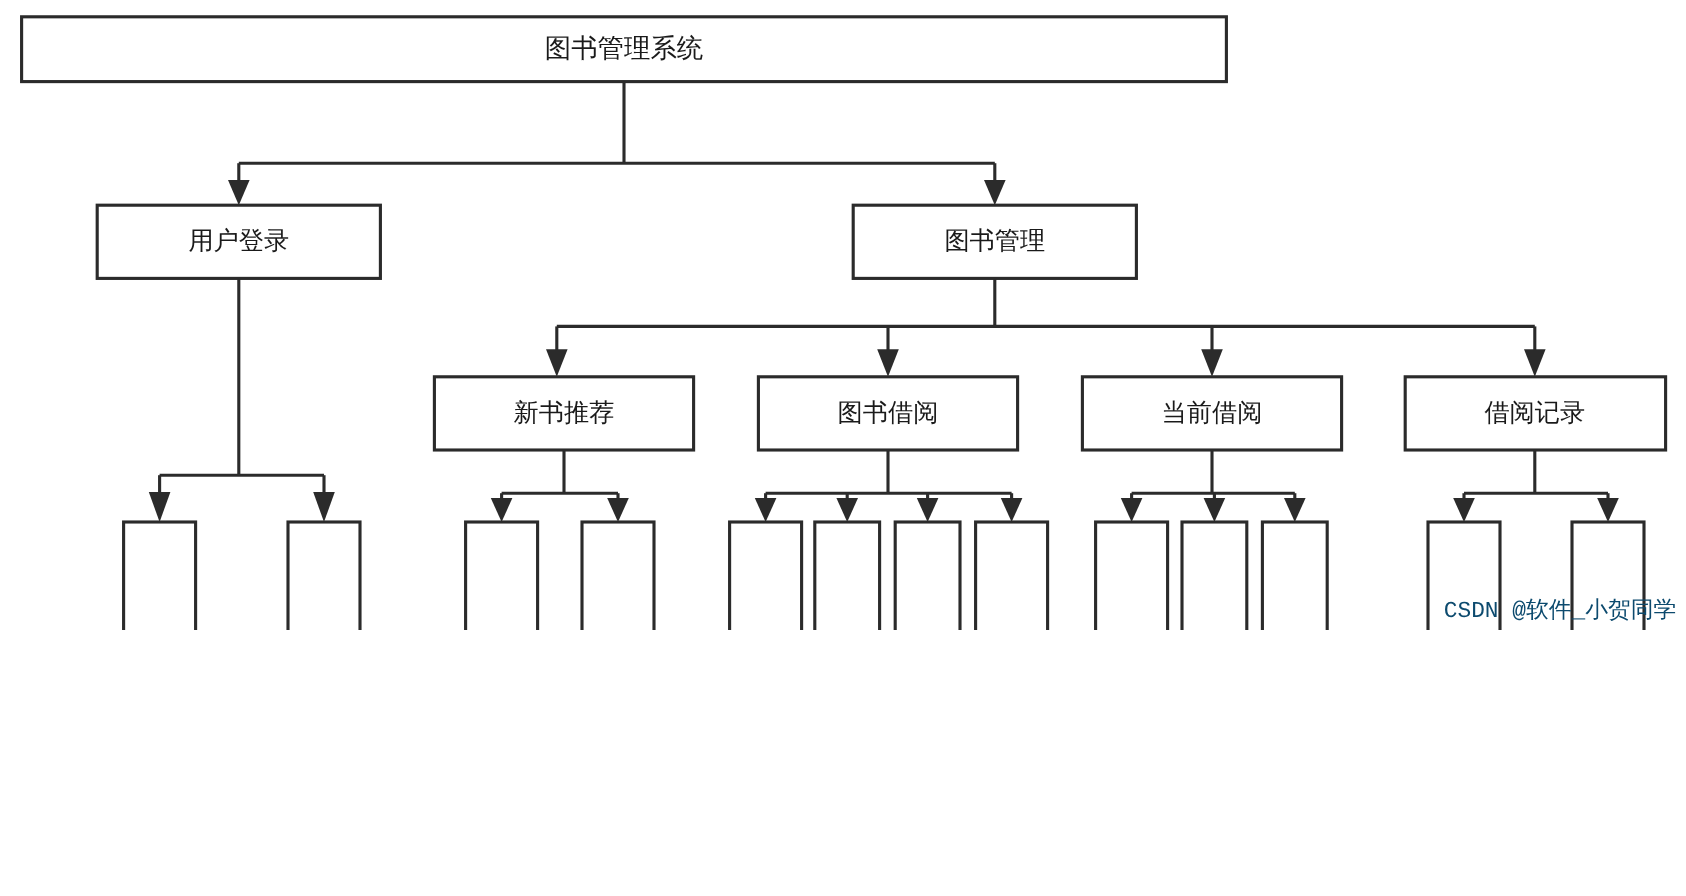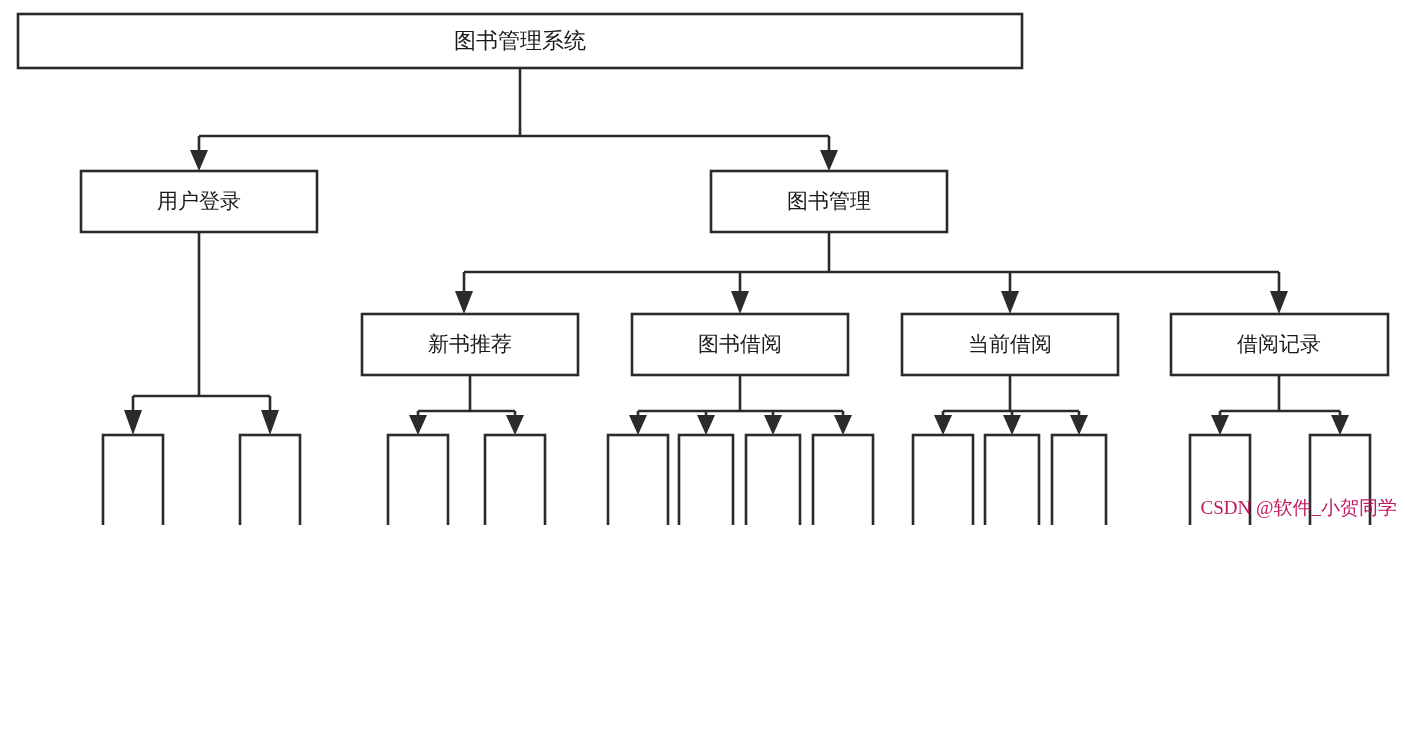--- a/index.html
+++ b/index.html
@@ -63,23 +63,23 @@
     align-items: center;
     justify-content: center;
     white-space: nowrap;
     pointer-events: none;
     user-select: none;
   }
   #watermark {
     position: absolute;
     right: 8px;
     bottom: 4px;
-    font-family: Liberation Serif, serif;
+    font-family: Liberation Mono, monospace;
     font-size: 19px;
-    color: #be185d;
+    color: #0c4a6e;
     white-space: nowrap;
     user-select: none;
   }
 </style>
 </head>
 <body>
 
 <div id="diagram-root">
 
   <svg id="diagram-svg" viewBox="0 0 1405 747">

